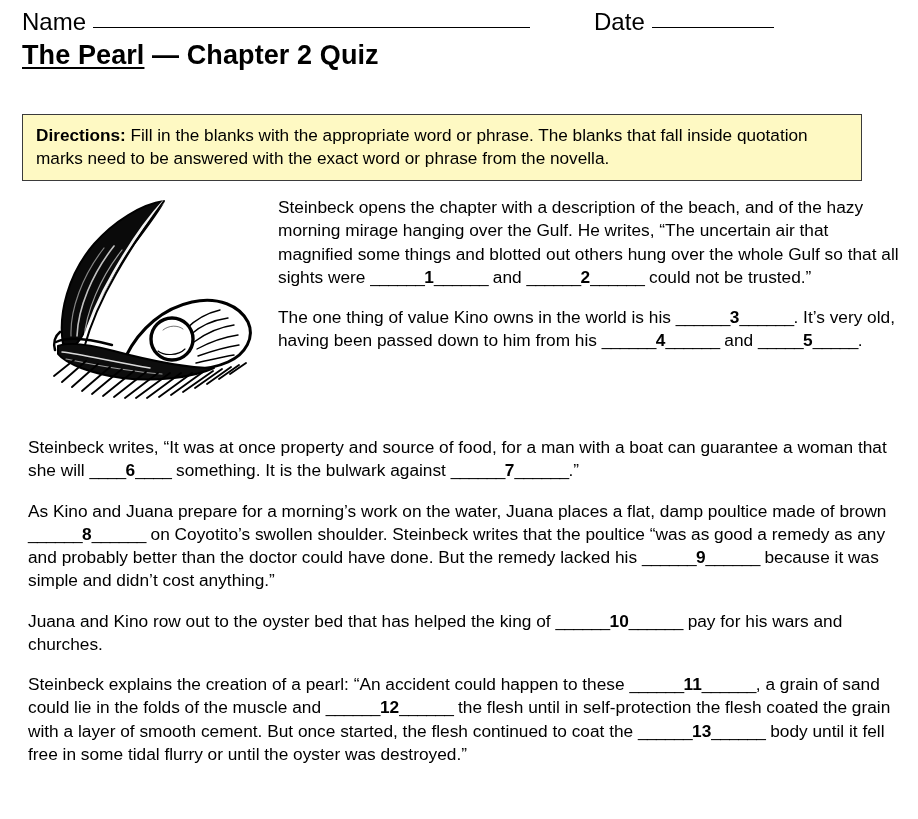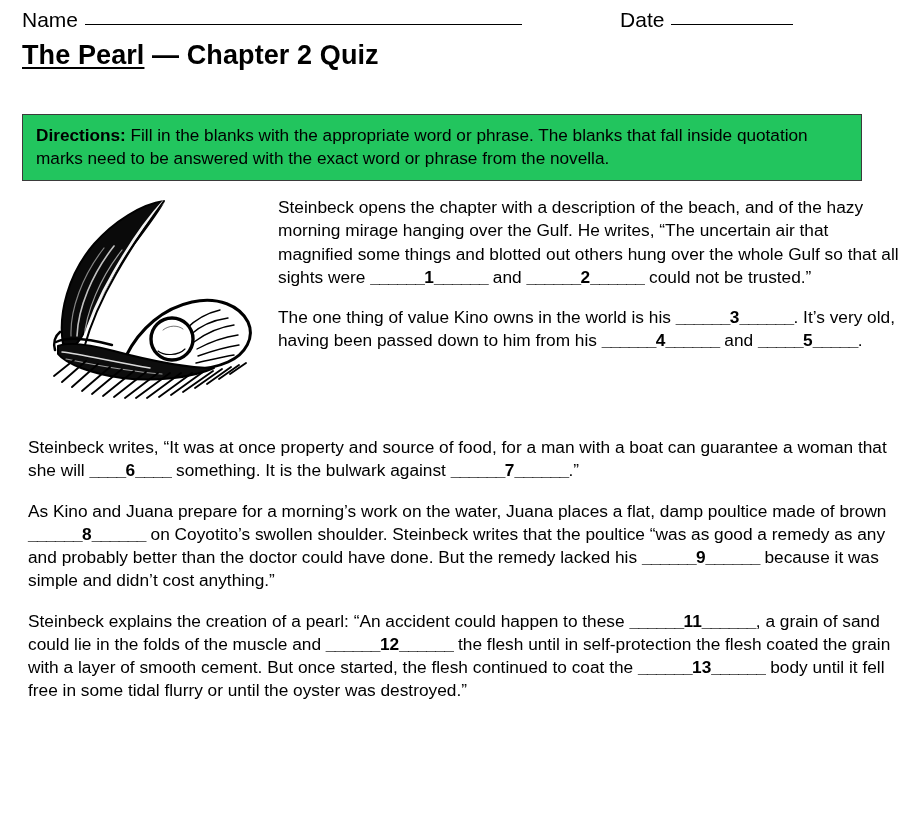--- a/index.html
+++ b/index.html
@@ -18,42 +18,42 @@
 
   
   .header-row {
     position: absolute;
     top: 8px;
     left: 22px;
     right: 18px;
     height: 28px;
     display: flex;
     align-items: baseline;
-    font-size: 21px;
+    font-size: 24px;
   }
   .name-group {
     display: flex;
     align-items: baseline;
     flex: 0 0 auto;
   }
   .name-label, .date-label {
     white-space: pre;
   }
   .rule {
     display: inline-block;
     border-bottom: 1.6px solid #000;
     margin-left: 7px;
     position: relative;
     top: -2px;
   }
   .name-rule { width: 437px; }
   .date-group {
     display: flex;
     align-items: baseline;
-    margin-left: 98px;
+    margin-left: 64px;
   }
   .date-rule { width: 122px; }
 
   
   .title {
     position: absolute;
     top: 40px;
     left: 22px;
     font-size: 27px;
     font-weight: bold;
@@ -66,21 +66,21 @@
     text-decoration-thickness: 2.4px;
   }
 
   
   .directions-box {
     position: absolute;
     top: 114px;
     left: 22px;
     width: 814px;
     padding: 9px 11px 10px 13px;
-    background: #22c55e;
+    background: #fef9c3;
     border: 1.5px solid #3b3b3b;
     font-size: 17.2px;
     line-height: 1.33;
   }
   .directions-box b { font-weight: bold; }
 
   
   .top-block {
     position: absolute;
     top: 196px;
@@ -113,21 +113,21 @@
     left: 28px;
     width: 881px;
   }
 
   
   .blank {
     font-weight: bold;
     white-space: pre;
   }
   .blank .ul {
-    font-weight: bold;
+    font-weight: normal;
     letter-spacing: -0.6px;
   }
 </style>
 </head>
 <body>
 
 <div class="header-row">
   <div class="name-group">
     <span class="name-label">Name</span>
     <span class="rule name-rule"></span>
@@ -204,14 +204,15 @@
 
   <div class="col-right">
     <p class="para">Steinbeck opens the chapter with a description of the beach, and of the hazy morning mirage hanging over the Gulf. He writes, “The uncertain air that magnified some things and blotted out others hung over the whole Gulf so that all sights were <span class="blank"><span class="ul">______</span><span>1</span><span class="ul">______</span></span> and <span class="blank"><span class="ul">______</span><span>2</span><span class="ul">______</span></span> could not be trusted.”</p>
     <p class="para">The one thing of value Kino owns in the world is his <span class="blank"><span class="ul">______</span><span>3</span><span class="ul">______</span></span>. It’s very old, having been passed down to him from his <span class="blank"><span class="ul">______</span><span>4</span><span class="ul">______</span></span> and <span class="blank"><span class="ul">_____</span><span>5</span><span class="ul">_____</span></span>.</p>
   </div>
 </div>
 
 <div class="body-flow">
   <p class="para">Steinbeck writes, “It was at once property and source of food, for a man with a boat can guarantee a woman that she will <span class="blank"><span class="ul">____</span><span>6</span><span class="ul">____</span></span> something. It is the bulwark against <span class="blank"><span class="ul">______</span><span>7</span><span class="ul">______</span></span>.”</p>
   <p class="para">As Kino and Juana prepare for a morning’s work on the water, Juana places a flat, damp poultice made of brown <span class="blank"><span class="ul">______</span><span>8</span><span class="ul">______</span></span> on Coyotito’s swollen shoulder. Steinbeck writes that the poultice “was as good a remedy as any and probably better than the doctor could have done. But the remedy lacked his <span class="blank"><span class="ul">______</span><span>9</span><span class="ul">______</span></span> because it was simple and didn’t cost anything.”</p>
+  <p class="para">Juana and Kino row out to the oyster bed that has helped the king of <span class="blank"><span class="ul">______</span><span>10</span><span class="ul">______</span></span> pay for his wars and churches.</p>
   <p class="para">Steinbeck explains the creation of a pearl: “An accident could happen to these <span class="blank"><span class="ul">______</span><span>11</span><span class="ul">______</span></span>, a grain of sand could lie in the folds of the muscle and <span class="blank"><span class="ul">______</span><span>12</span><span class="ul">______</span></span> the flesh until in self-protection the flesh coated the grain with a layer of smooth cement. But once started, the flesh continued to coat the <span class="blank"><span class="ul">______</span><span>13</span><span class="ul">______</span></span> body until it fell free in some tidal flurry or until the oyster was destroyed.”</p>
 </div>
 
 </body></html>

